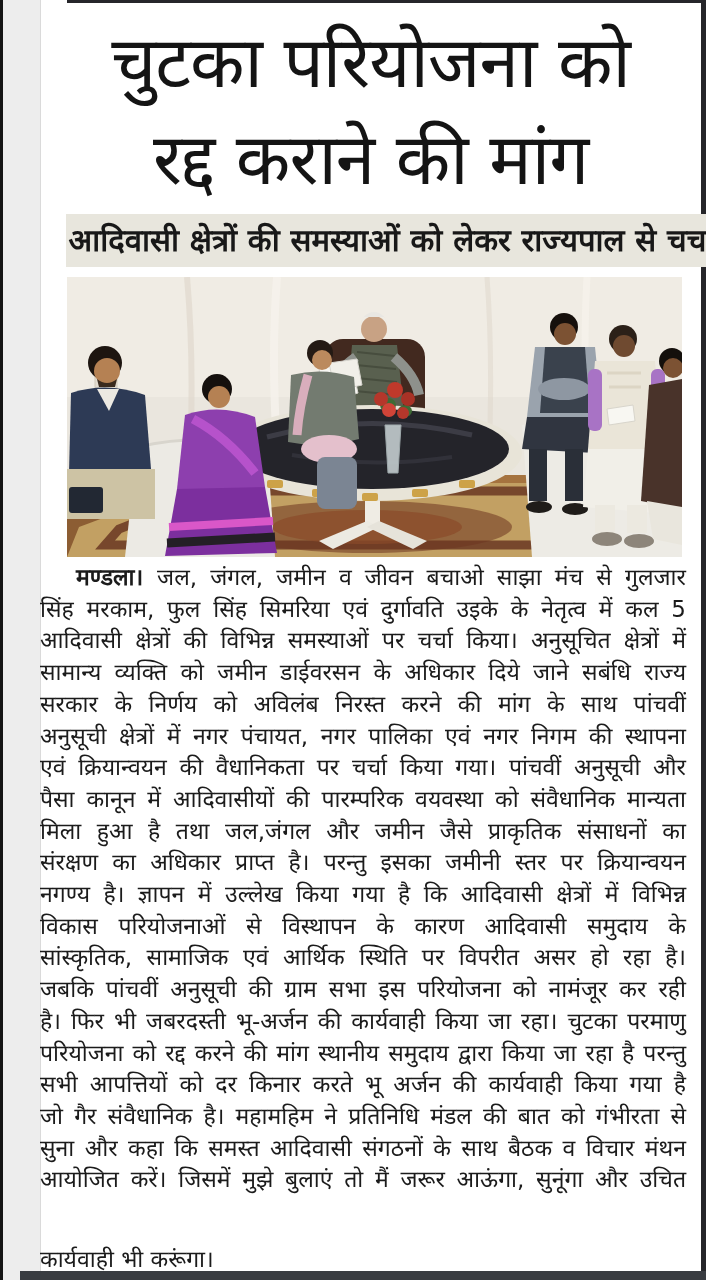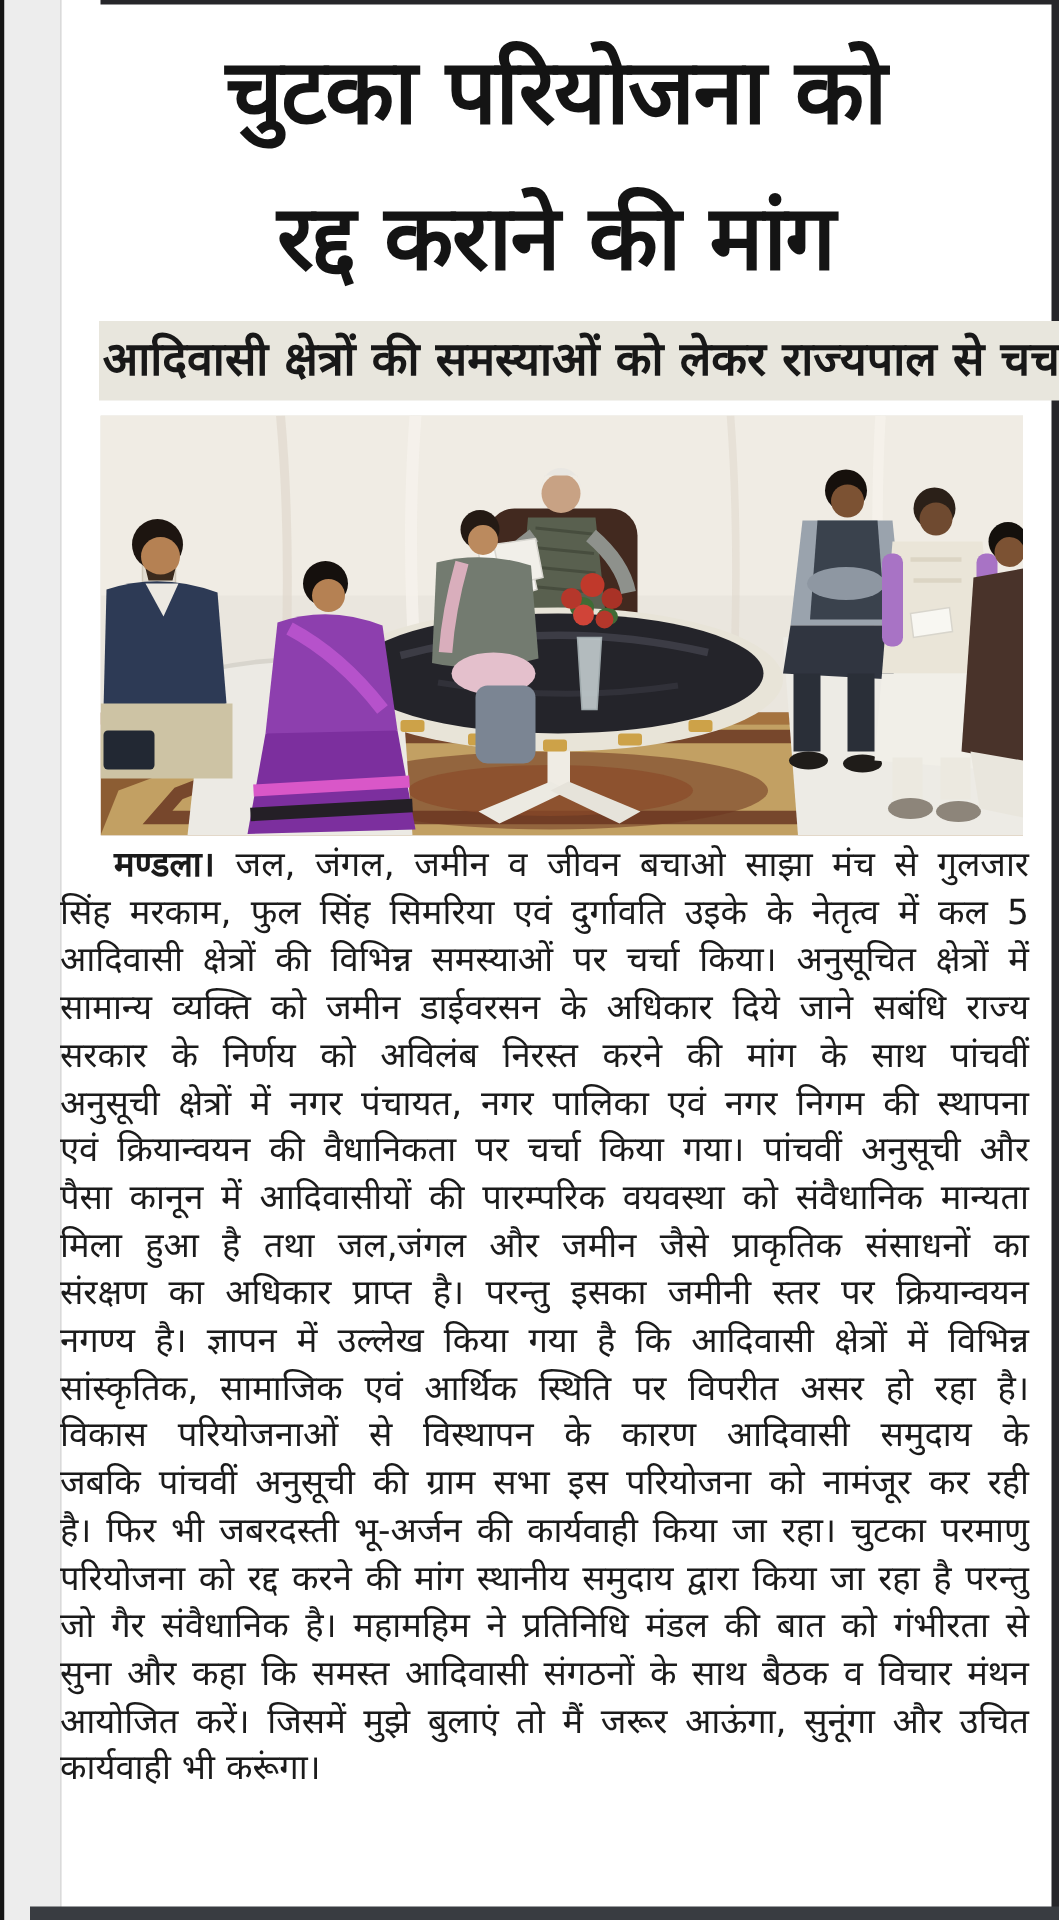--- a/index.html
+++ b/index.html
@@ -9,38 +9,38 @@
     font-family:"DejaVu Sans", sans-serif;
   }
   
   .edge-black{position:absolute;left:0;top:0;width:3px;height:1280px;background:#151515;}
   .edge-gray{position:absolute;left:3px;top:0;width:37px;height:1280px;background:#ededed;border-right:1px solid #dadada;}
   .line-top{position:absolute;left:67px;top:0;width:639px;height:3px;background:#26262a;}
   .line-right{position:absolute;left:701px;top:0;width:5px;height:1280px;background:#26262a;}
   .bar-bottom{position:absolute;left:20px;top:1271px;width:686px;height:9px;background:#393c41;}
   
   .headline{position:absolute;left:40px;top:14px;width:661px;text-align:center;color:#141414;}
-  .headline .hl{font-size:60px;line-height:97px;font-weight:700;letter-spacing:-1px;white-space:nowrap;}
+  .headline .hl{font-size:71px;line-height:97px;font-weight:400;letter-spacing:-1px;white-space:nowrap;}
   
   .subhead{
     position:absolute;left:66px;top:214px;width:651px;height:53px;
     background:#e8e6dd;color:#181818;text-align:center;
     font-size:31px;line-height:53px;font-weight:700;white-space:nowrap;
   }
   
   .photo{position:absolute;left:67px;top:277px;width:615px;height:280px;overflow:hidden;background:#eae6de;}
   .photo svg{display:block;width:615px;height:280px;}
   
   .article{
     position:absolute;left:40px;top:562px;width:646px;height:700px;
     color:#1b1b1b;font-size:23px;line-height:31.7px;
   }
   .tline{text-align:justify;text-align-last:justify;}
   .tline.first{text-indent:36px;}
-  .tline.last{text-align-last:left;}
+  .tline.last{text-align-last:left;margin-top:48px;}
   .dateline{font-weight:700;}
 </style>
 </head>
 <body>
 
 <div id="clip">
 
   <div class="edge-black"></div>
   <div class="edge-gray"></div>
   <div class="line-top"></div>
@@ -199,24 +199,25 @@
       <div class="tline">सिंह मरकाम, फुल सिंह सिमरिया एवं दुर्गावति उइके के नेतृत्व में कल 5</div>
       <div class="tline">आदिवासी क्षेत्रों की विभिन्न समस्याओं पर चर्चा किया। अनुसूचित क्षेत्रों में</div>
       <div class="tline">सामान्य व्यक्ति को जमीन डाईवरसन के अधिकार दिये जाने सबंधि राज्य</div>
       <div class="tline">सरकार के निर्णय को अविलंब निरस्त करने की मांग के साथ पांचवीं</div>
       <div class="tline">अनुसूची क्षेत्रों में नगर पंचायत, नगर पालिका एवं नगर निगम की स्थापना</div>
       <div class="tline">एवं क्रियान्वयन की वैधानिकता पर चर्चा किया गया। पांचवीं अनुसूची और</div>
       <div class="tline">पैसा कानून में आदिवासीयों की पारम्परिक वयवस्था को संवैधानिक मान्यता</div>
       <div class="tline">मिला हुआ है तथा जल,जंगल और जमीन जैसे प्राकृतिक संसाधनों का</div>
       <div class="tline">संरक्षण का अधिकार प्राप्त है। परन्तु इसका जमीनी स्तर पर क्रियान्वयन</div>
       <div class="tline">नगण्य है। ज्ञापन में उल्लेख किया गया है कि आदिवासी क्षेत्रों में विभिन्न</div>
+      <div class="tline">विकास परियोजनाओं से विस्थापन के कारण आदिवासी समुदाय के</div>
       <div class="tline">सांस्कृतिक, सामाजिक एवं आर्थिक स्थिति पर विपरीत असर हो रहा है।</div>
-      <div class="tline">विकास परियोजनाओं से विस्थापन के कारण आदिवासी समुदाय के</div>
       <div class="tline">जबकि पांचवीं अनुसूची की ग्राम सभा इस परियोजना को नामंजूर कर रही</div>
       <div class="tline">है। फिर भी जबरदस्ती भू-अर्जन की कार्यवाही किया जा रहा। चुटका परमाणु</div>
       <div class="tline">परियोजना को रद्द करने की मांग स्थानीय समुदाय द्वारा किया जा रहा है परन्तु</div>
+      <div class="tline">सभी आपत्तियों को दर किनार करते भू अर्जन की कार्यवाही किया गया है</div>
       <div class="tline">जो गैर संवैधानिक है। महामहिम ने प्रतिनिधि मंडल की बात को गंभीरता से</div>
       <div class="tline">सुना और कहा कि समस्त आदिवासी संगठनों के साथ बैठक व विचार मंथन</div>
       <div class="tline">आयोजित करें। जिसमें मुझे बुलाएं तो मैं जरूर आऊंगा, सुनूंगा और उचित</div>
       <div class="tline last">कार्यवाही भी करूंगा।</div>
     </div>
 
 </div>
 
 </body></html>

